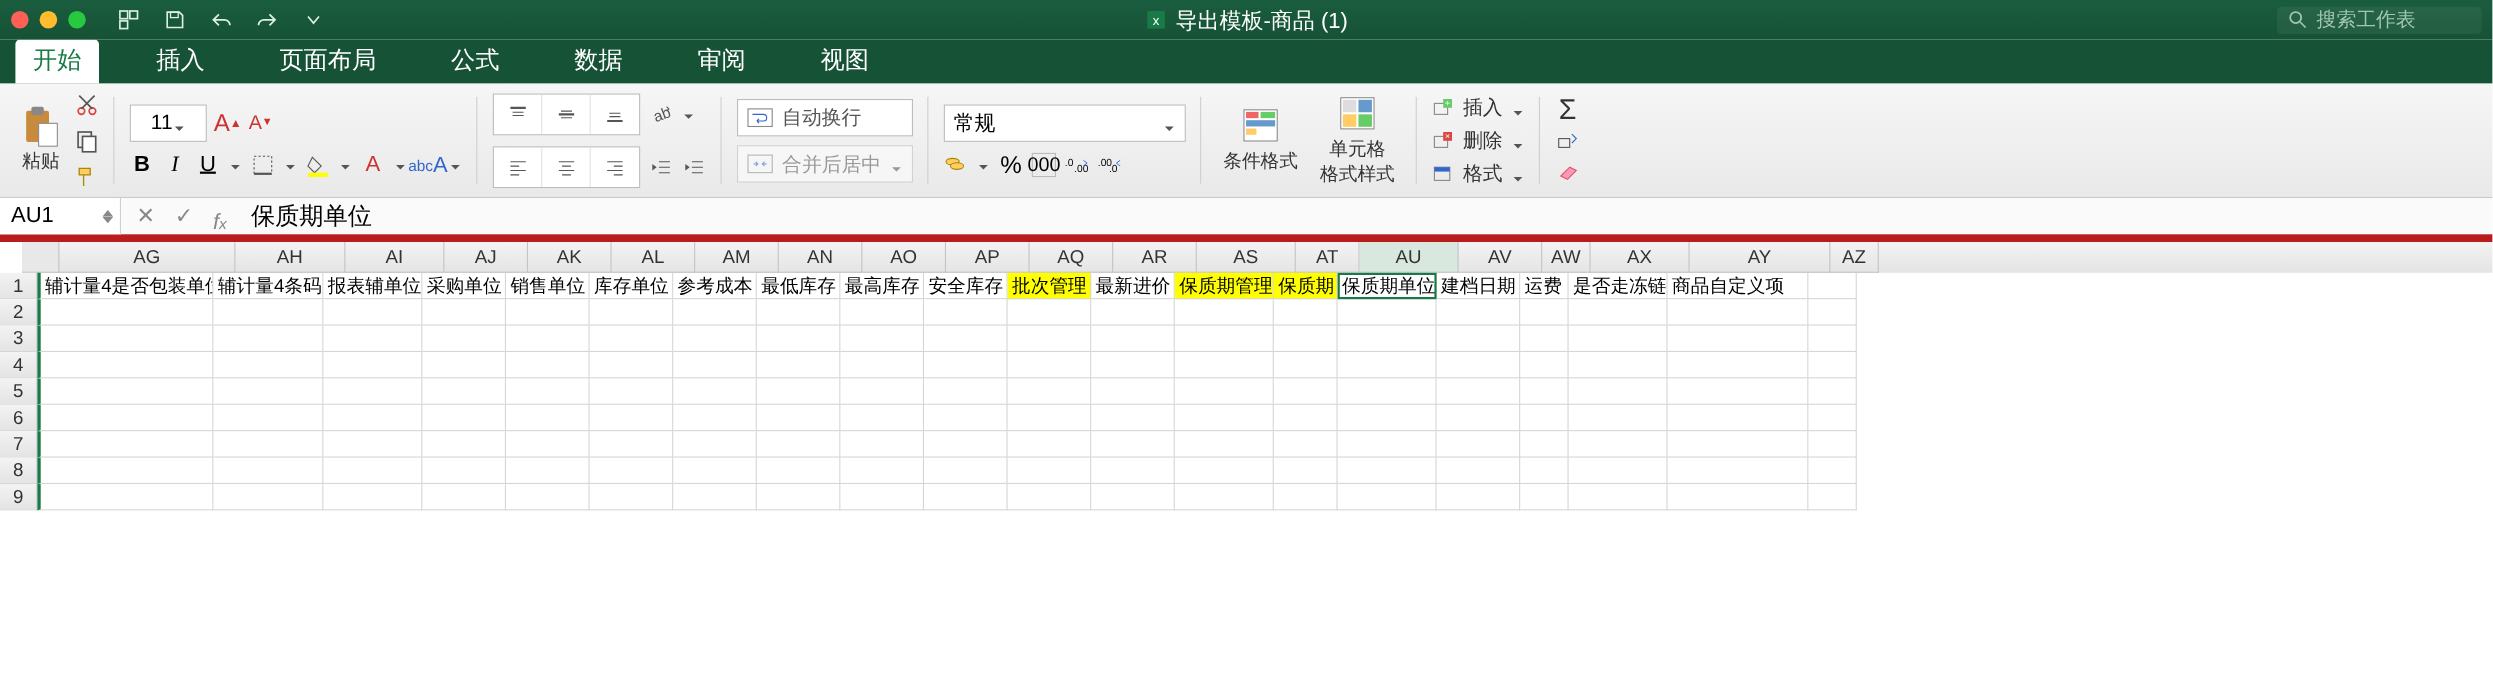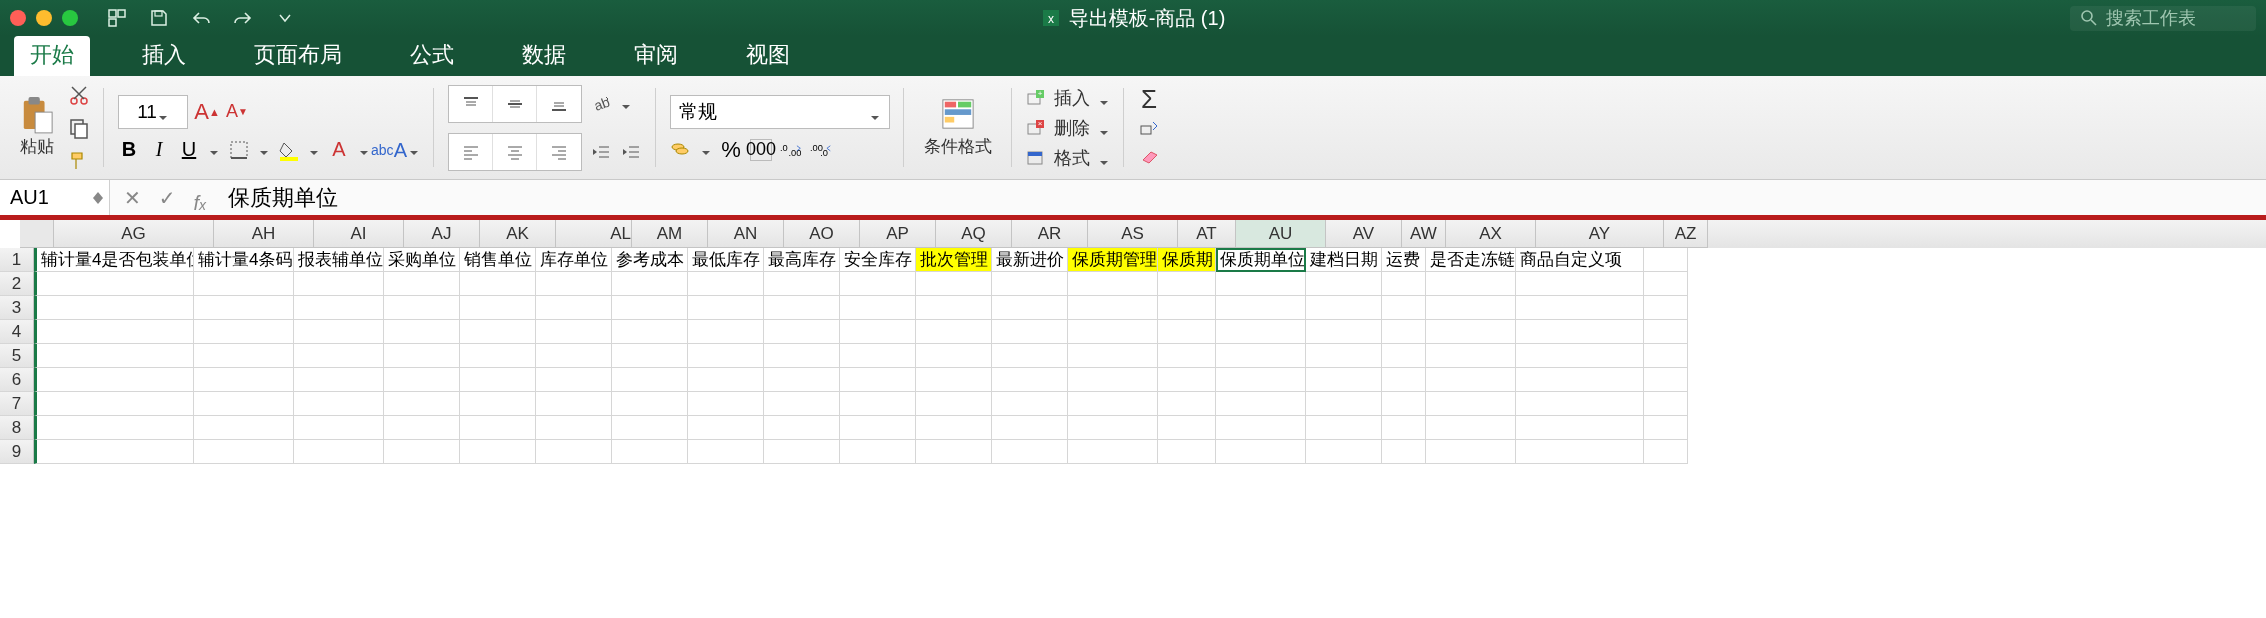--- a/index.html
+++ b/index.html
@@ -37,21 +37,21 @@
 .selbox { height:34px; border:1px solid #bcbcbc; background:#fff; display:flex; align-items:center; padding:0 8px; font-size:19px; cursor:pointer;}
 .selbox.wide{width:264px;} .selbox.sm{width:70px; justify-content:center;}
 .togglegrp { display:flex; border:1px solid #bcbcbc; background:#fff; }
 .togglegrp .tg { width:44px; height:36px; display:flex; align-items:center; justify-content:center; border-right:1px solid #e0e0e0; cursor:pointer;}
 .togglegrp .tg:last-child{border-right:none;}
 .btnrow { display:flex; gap:8px; align-items:center; border:1px solid #bcbcbc; background:#fff; padding:4px 8px; font-size:18px; color:#555; cursor:pointer;}
 .stack { display:flex; flex-direction:column; gap:6px; font-size:18px; color:#333;}
 .stack .line { display:flex; gap:8px; align-items:center; cursor:pointer;}
 
 
-.fbar { height: 40px; border-bottom: 5px solid #b91c1c; display:flex; align-items:center; background:#fafafa;}
+.fbar { height: 40px; border-bottom: 7px solid #b91c1c; display:flex; align-items:center; background:#fafafa;}
 .namebox { width:110px; height:100%; border-right:1px solid #d0d0d0; display:flex; align-items:center; padding-left:10px; font-size:20px; background:#fff;}
 .namebox .spin { margin-left:auto; margin-right:6px; display:flex; flex-direction:column;}
 .fx-icons { display:flex; align-items:center; gap:18px; padding:0 14px; color:#888;}
 .fx-input { flex:1; font-size:22px; padding-left:8px; border:none; outline:none; background:transparent;}
 
 
 .gridwrap { position:relative; }
 .colhdr { display:flex; height:28px; background:linear-gradient(#f3f3f3,#e4e4e4);margin-left:20px;}
 .corner { width:34px; border-right:1px solid #c4c4c4; border-bottom:1px solid #c4c4c4; background:#e8e8e8;}
 .ch { flex:0 0 auto; border-right:1px solid #c4c4c4; border-bottom:1px solid #c4c4c4; text-align:center; font-size:17px; color:#333; line-height:28px; cursor:pointer;}
@@ -274,20 +274,37 @@
           <svg width="20" height="18" viewBox="0 0 20 18">
             <path d="M2 6l4 3-4 3z" fill="#555"></path>
             <line x1="8" y1="4" x2="18" y2="4" stroke="#555"></line>
             <line x1="8" y1="9" x2="18" y2="9" stroke="#555"></line>
             <line x1="8" y1="14" x2="18" y2="14" stroke="#555"></line>
           </svg>
         </span>
     </div>
   </div>
 
+  <div class="group">
+    <div class="btnrow" style="margin-bottom:8px;">
+      <svg width="24" height="18" viewBox="0 0 24 18">
+          <rect x="1" y="1" width="22" height="16" fill="none" stroke="#888"></rect>
+          <path d="M5 6h10a3 3 0 010 6h-6m0 0l2-2m-2 2l2 2" fill="none" stroke="#36c"></path>
+        </svg>
+      <span>自动换行</span>
+    </div>
+    <div class="btnrow" style="opacity:.55;">
+      <svg width="24" height="18" viewBox="0 0 24 18">
+          <rect x="1" y="1" width="22" height="16" fill="none" stroke="#888"></rect>
+          <path d="M6 9h4m-2-2l2 2-2 2 M18 9h-4m2-2l-2 2 2 2" fill="none" stroke="#36c"></path>
+        </svg>
+      <span>合并后居中</span>
+        <span class="dd"></span>
+    </div>
+  </div>
 
   <div class="group">
     <div class="selbox" style="width:220px;margin-bottom:10px;">
         <span>常规</span>
         <span class="dd" style="margin-left:auto;"></span>
       </div>
     <div class="row">
       <span class="smicon">
           <svg width="22" height="18" viewBox="0 0 22 18">
             <ellipse cx="8" cy="6" rx="6" ry="3" fill="#fc6" stroke="#a80"></ellipse>
@@ -321,20 +338,33 @@
             <svg width="36" height="34" viewBox="0 0 36 34">
               <rect x="2" y="2" width="32" height="30" fill="#fff" stroke="#888"></rect>
               <rect x="4" y="4" width="12" height="6" fill="#e66"></rect>
               <rect x="18" y="4" width="14" height="6" fill="#6c6"></rect>
               <rect x="4" y="12" width="28" height="6" fill="#69c"></rect>
               <rect x="4" y="20" width="10" height="6" fill="#fc6"></rect>
             </svg>
           </div>
         <div class="lbl">条件格式</div>
       </div>
+      <div class="bigbtn">
+        <div class="iconbox">
+            <svg width="36" height="34" viewBox="0 0 36 34">
+              <rect x="2" y="2" width="32" height="30" fill="#fff" stroke="#888"></rect>
+              <rect x="4" y="4" width="13" height="12" fill="#ddd"></rect>
+              <rect x="19" y="4" width="13" height="12" fill="#69c"></rect>
+              <rect x="4" y="18" width="13" height="12" fill="#fc6"></rect>
+              <rect x="19" y="18" width="13" height="12" fill="#6c6"></rect>
+            </svg>
+          </div>
+        <div class="lbl" style="white-space:pre-line;text-align:center;">单元格
+格式样式</div>
+      </div>
     </div>
   </div>
 
   <div class="group">
     <div class="stack">
       <div class="line">
           <svg width="20" height="16" viewBox="0 0 20 16">
             <rect x="2" y="4" width="12" height="10" fill="none" stroke="#888"></rect>
             <rect x="10" y="0" width="8" height="8" fill="#6c6"></rect>
             <text x="14" y="6" text-anchor="middle" fill="#fff" font-size="8">+</text>
@@ -401,21 +431,21 @@
 </div>
 
 <div class="gridwrap">
   <div class="colhdr" id="colhdr">
     <div class="corner"></div>
   <div class="ch" style="width: 160px;">AG</div>
       <div class="ch" style="width: 100px;">AH</div>
       <div class="ch" style="width: 90px;">AI</div>
       <div class="ch" style="width: 76px;">AJ</div>
       <div class="ch" style="width: 76px;">AK</div>
-      <div class="ch" style="width: 76px; text-align: right;">AL</div>
+      <div class="ch" style="width: 76px;">AL</div>
       <div class="ch" style="width: 76px;">AM</div>
       <div class="ch" style="width: 76px;">AN</div>
       <div class="ch" style="width: 76px;">AO</div>
       <div class="ch" style="width: 76px;">AP</div>
       <div class="ch" style="width: 76px;">AQ</div>
       <div class="ch" style="width: 76px;">AR</div>
       <div class="ch" style="width: 90px;">AS</div>
       <div class="ch" style="width: 58px;">AT</div>
       <div class="ch active" style="width: 90px;">AU</div>
       <div class="ch" style="width: 76px;">AV</div>

